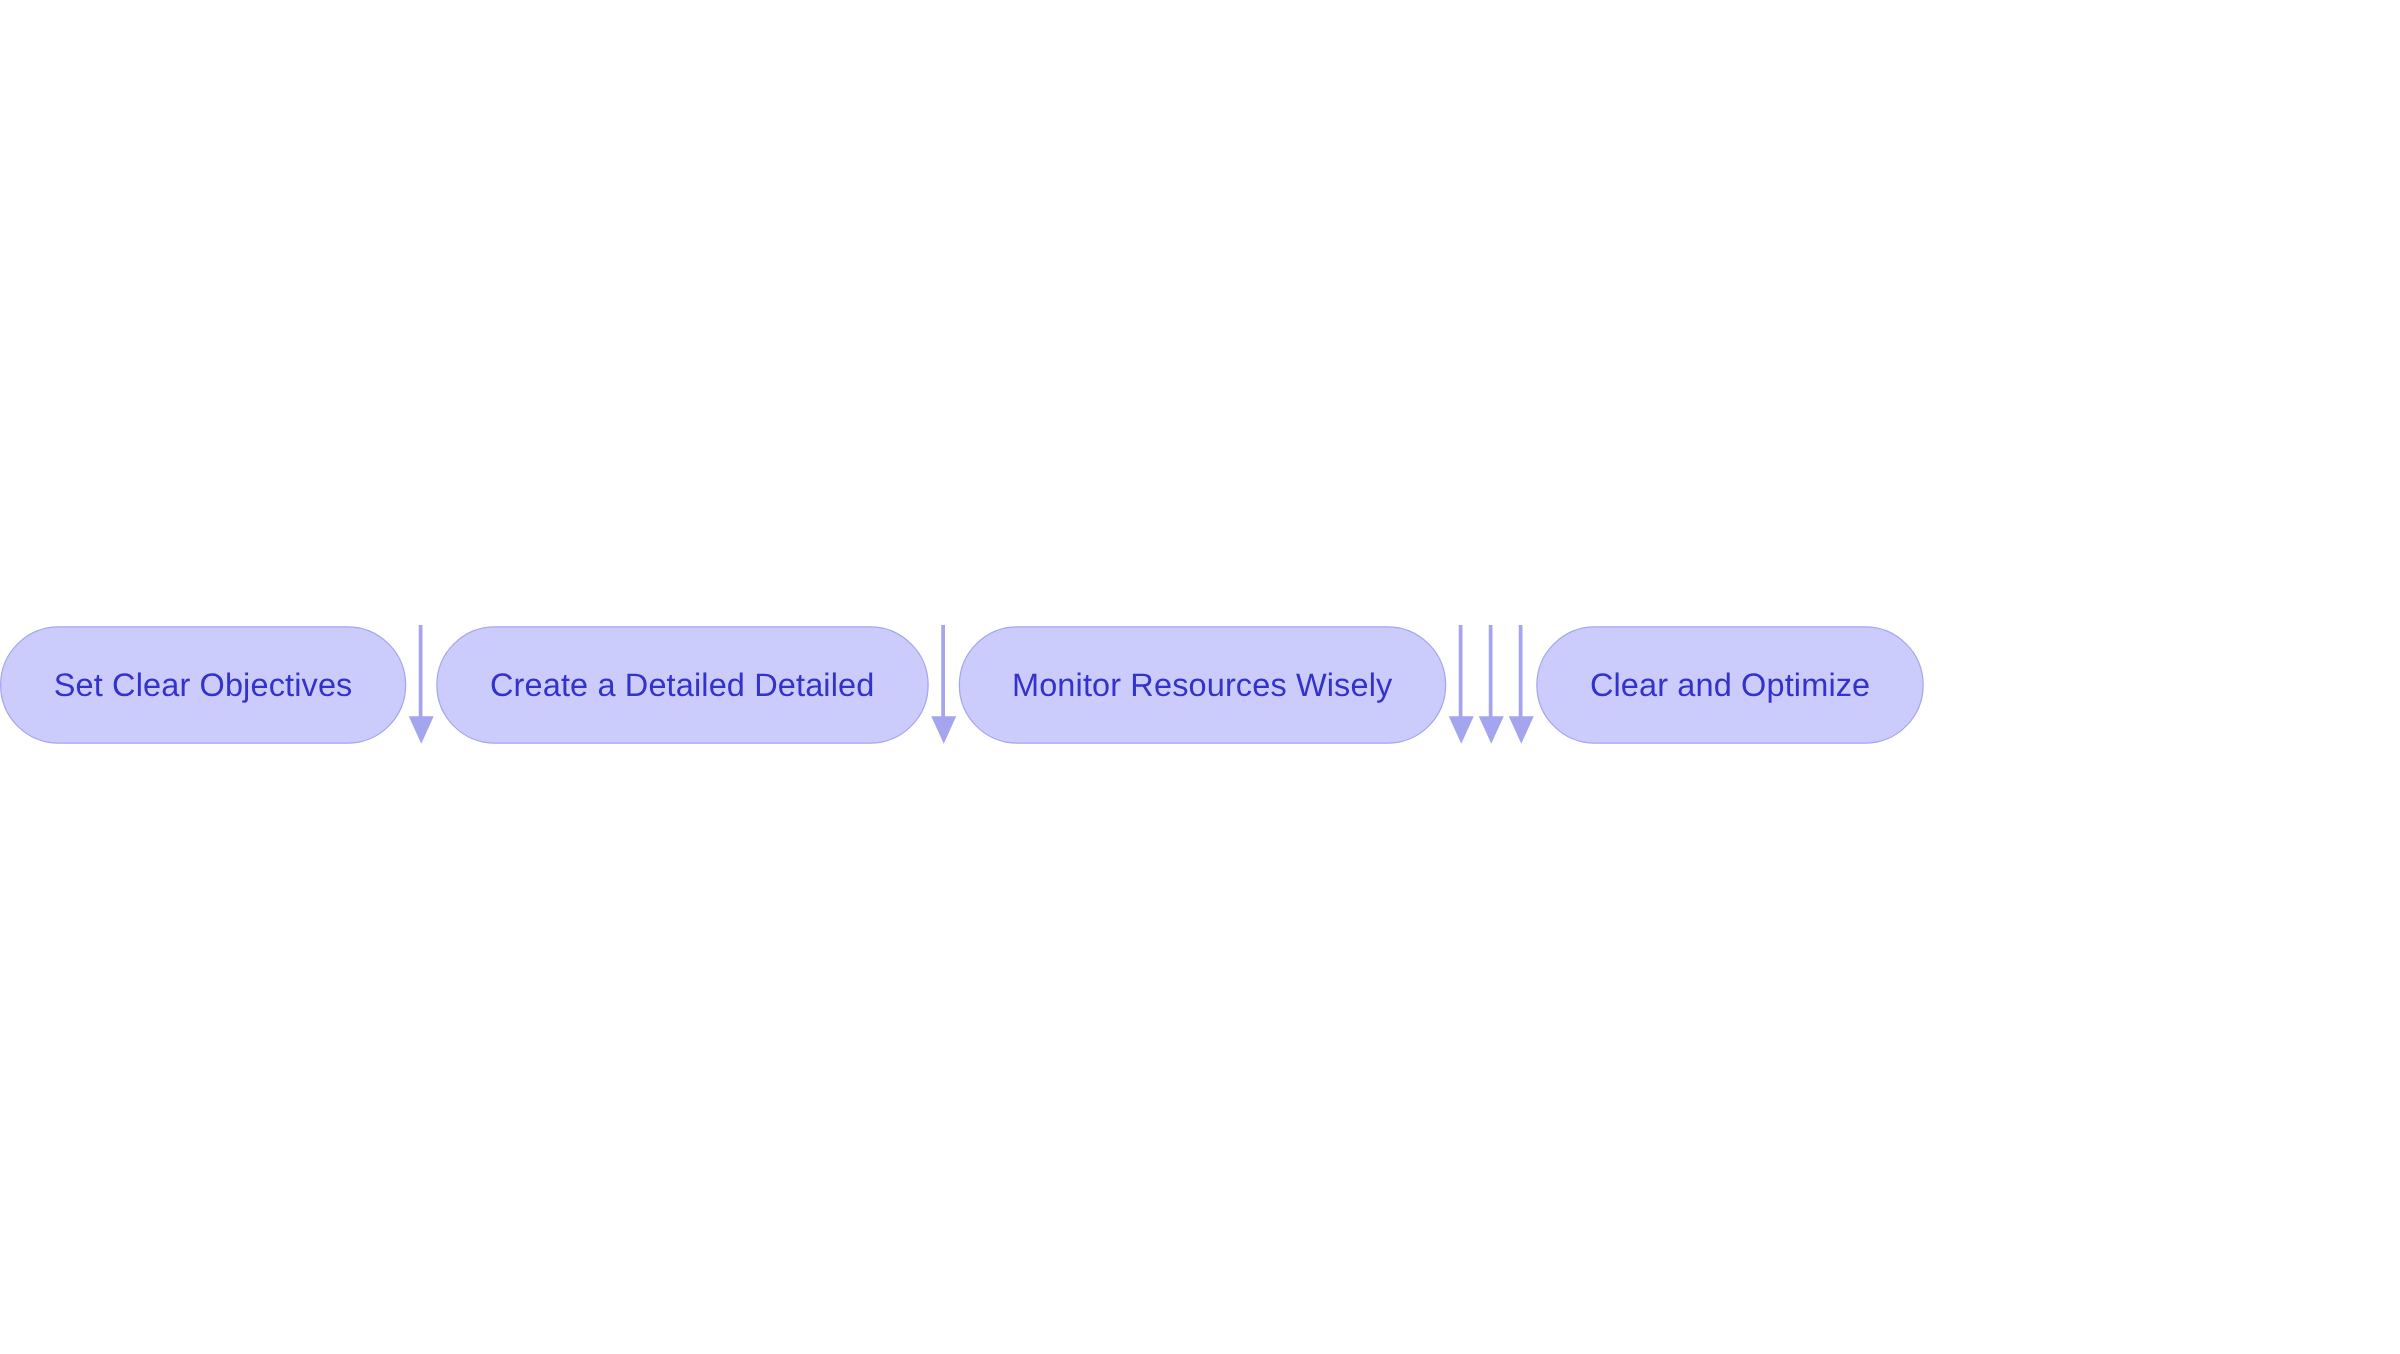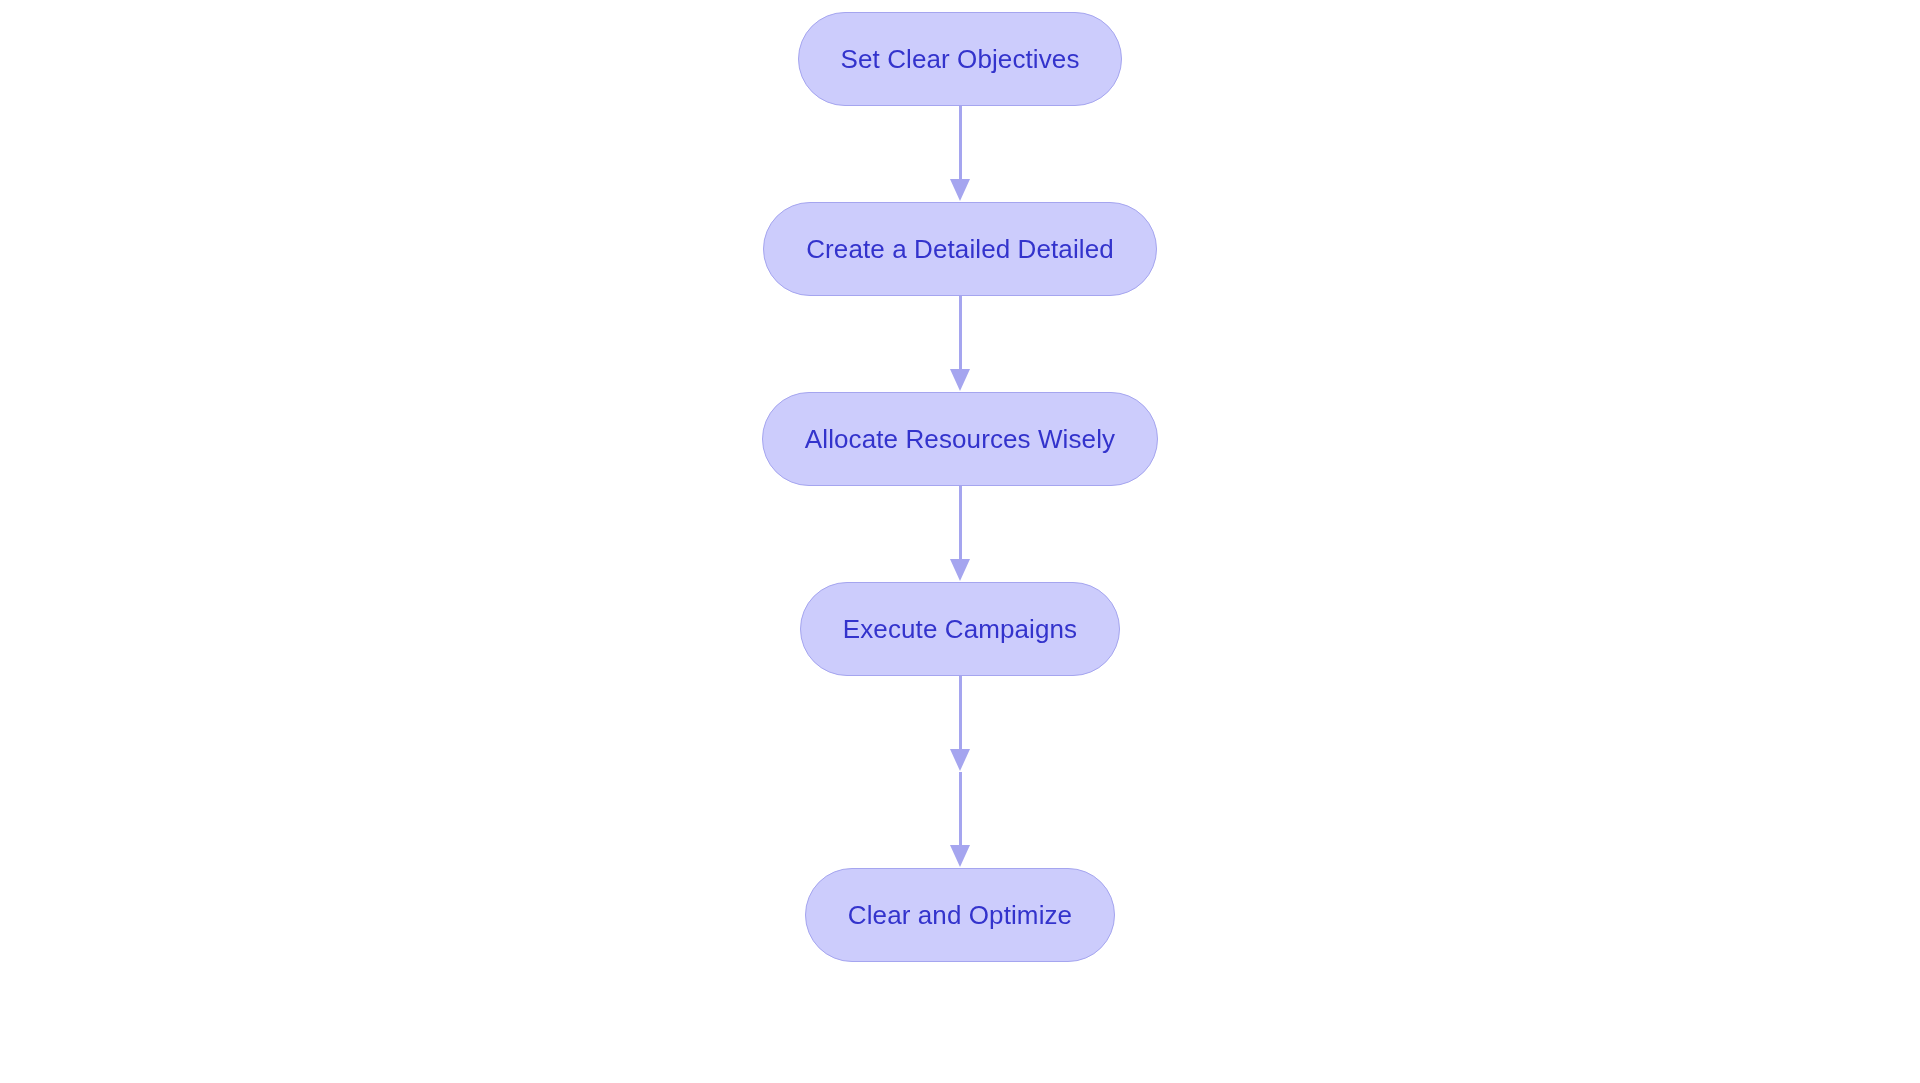--- a/index.html
+++ b/index.html
@@ -22,21 +22,21 @@
     background: #ffffff;
   }
 
   .flow-column {
     position: absolute;
     left: 0;
     top: 0;
     width: 1920px;
     height: 1083px;
     display: flex;
-    flex-direction: column;
+    flex-direction: row;
     align-items: center;
     justify-content: flex-start;
     padding-top: 12px;
     box-sizing: border-box;
   }
 
   .flow-node {
     display: flex;
     align-items: center;
     justify-content: center;
@@ -105,31 +105,28 @@
     <div class="flow-node">
       <span class="flow-node-label">Create a Detailed Detailed</span>
     </div>
 
     <div class="flow-connector">
       <span class="connector-line"></span>
       <span class="connector-head"></span>
     </div>
 
     <div class="flow-node">
-      <span class="flow-node-label">Allocate Resources Wisely</span>
+      <span class="flow-node-label">Monitor Resources Wisely</span>
     </div>
 
     <div class="flow-connector">
       <span class="connector-line"></span>
       <span class="connector-head"></span>
     </div>
 
-    <div class="flow-node">
-      <span class="flow-node-label">Execute Campaigns</span>
-    </div>
 
     <div class="flow-connector">
       <span class="connector-line"></span>
       <span class="connector-head"></span>
     </div>
 
 
     <div class="flow-connector">
       <span class="connector-line"></span>
       <span class="connector-head"></span>

